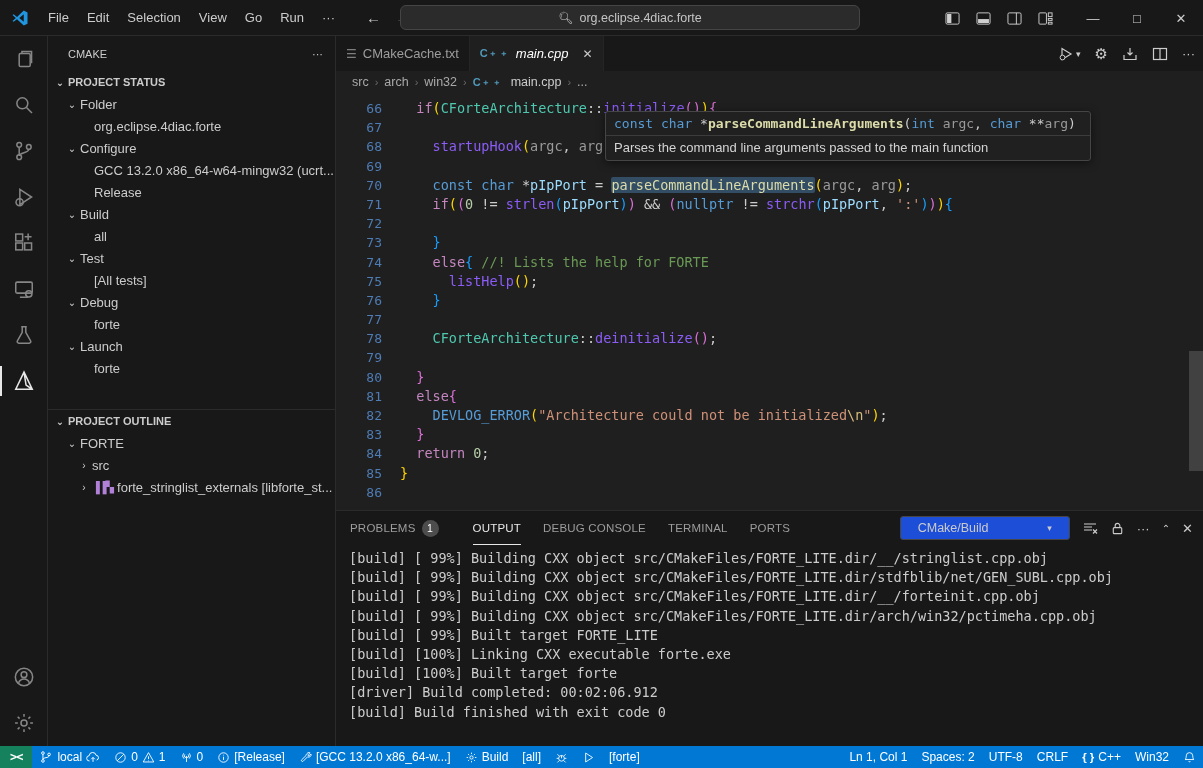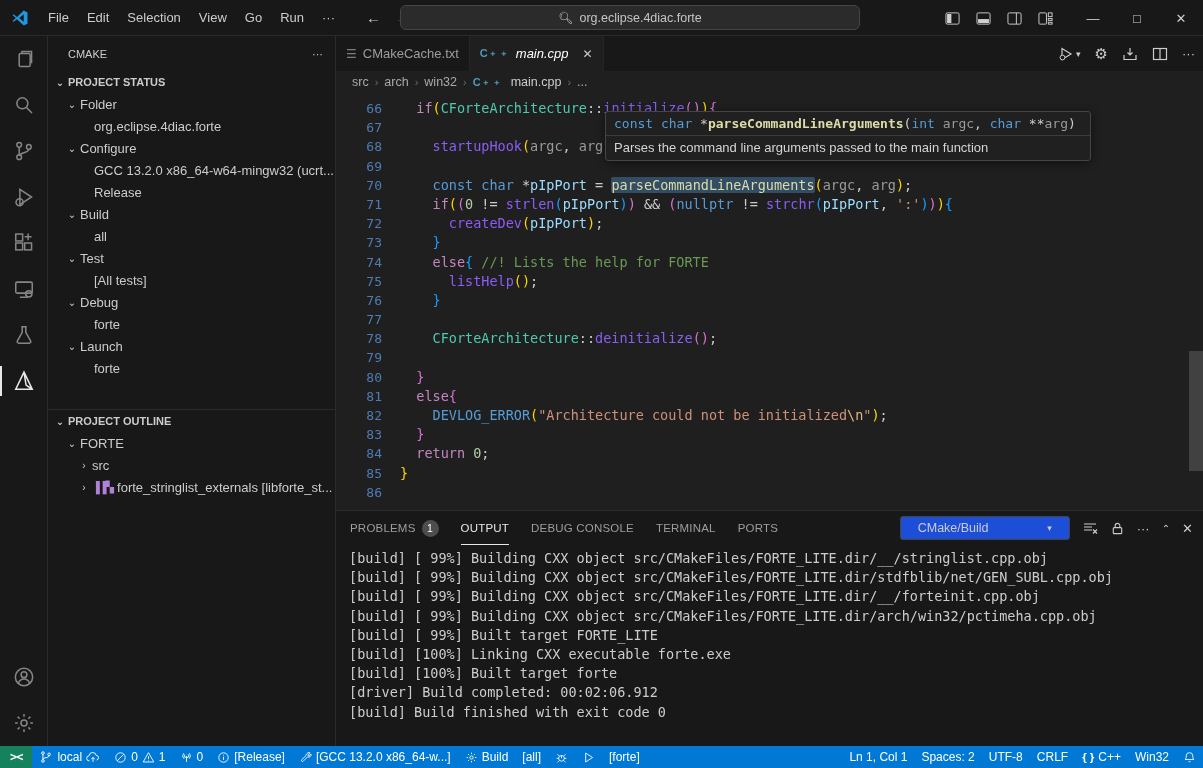--- a/index.html
+++ b/index.html
@@ -72,21 +72,21 @@
     background:#202020; border:1px solid #454545; border-radius:3px; z-index:5; box-shadow:0 2px 8px rgba(0,0,0,.5); }
   #hover-sig { padding:4px 8px; font-size:13px; white-space:pre; }
   #hover-desc { padding:4px 8px 5px 8px; border-top:1px solid #3c3c3c;
     font-family:"Liberation Sans","DejaVu Sans",sans-serif; font-size:13px; color:#d4d4d4; }
   #editor-scrollbar { position:absolute; right:0; top:258px; width:14px; height:120px; background:rgba(121,121,121,0.38); }
 
   
   #panel { height:236px; background:#181818; border-top:1px solid #2b2b2b; display:flex; flex-direction:column; }
   #panel-header { height:34px; display:flex; align-items:center; padding:0 8px 0 14px; position:relative; }
   .panel-tab { margin-right:22px; font-size:11.5px; color:#9d9d9d; height:34px; line-height:34px; display:flex; align-items:center; gap:6px; letter-spacing:.2px; }
-  .panel-tab.active { color:#e7e7e7; border-bottom:1px solid #e7e7e7; }
+  .panel-tab.active { color:#e7e7e7; border-bottom:1px solid #e7e7e7;margin-left:12px; }
   .badge { background:#4d4d4d; color:#ffffff; border-radius:9px; min-width:17px; height:17px; line-height:17px; text-align:center; font-size:10.5px; padding:0 2px; }
   .panel-right { position:absolute; right:10px; top:0; height:34px; display:flex; align-items:center; gap:12px; color:#cccccc; }
   #output-select { width:170px; height:24px; background:#1d4ed8; border:1px solid #454545; border-radius:3px;
     display:flex; align-items:center; padding:0 17px; font-size:12.5px; color:#cccccc; justify-content:space-between; }
   #panel-output { flex:1; overflow:hidden; padding:4px 0 0 13px; font-size:13.5px; color:#cccccc; }
   .out-line { height:19.2px; line-height:19.2px; white-space:pre; }
 
   
   #statusbar { height:22px; background:#0078d4; color:#ffffff; display:flex; align-items:center; font-size:12px; }
   .sb-item { display:flex; align-items:center; gap:4px; padding:0 7px; height:22px; white-space:nowrap; }
@@ -338,21 +338,21 @@
       </div>
 
     <div id="editor">
       <div id="code-lines">
           <div class="code-line"><div class="gutter">66</div><div class="line-content"><span class="c-op">  </span><span class="c-kw">if</span><span class="c-b1">(</span><span class="c-type">CForteArchitecture</span><span class="c-op">::</span><span class="c-fn">initialize</span><span class="c-b2">()</span><span class="c-b1">)</span><span class="c-b2">{</span></div></div>
           <div class="code-line"><div class="gutter">67</div><div class="line-content"></div></div>
           <div class="code-line"><div class="gutter">68</div><div class="line-content"><span class="c-op">    </span><span class="c-fn">startupHook</span><span class="c-b1">(</span><span class="c-dim">argc</span><span class="c-op">, </span><span class="c-dim">arg</span><span class="c-b1">)</span><span class="c-op">;</span></div></div>
           <div class="code-line"><div class="gutter">69</div><div class="line-content"></div></div>
           <div class="code-line"><div class="gutter">70</div><div class="line-content"><span class="c-op">    </span><span class="c-kwb">const</span><span class="c-op"> </span><span class="c-kwb">char</span><span class="c-op"> *</span><span class="c-var">pIpPort</span><span class="c-op"> = </span><span class="c-hl">parseCommandLineArguments</span><span class="c-b1">(</span><span class="c-dim">argc</span><span class="c-op">, </span><span class="c-dim">arg</span><span class="c-b1">)</span><span class="c-op">;</span></div></div>
           <div class="code-line"><div class="gutter">71</div><div class="line-content"><span class="c-op">    </span><span class="c-kw">if</span><span class="c-b1">(</span><span class="c-b2">(</span><span class="c-num">0</span><span class="c-op"> != </span><span class="c-fn">strlen</span><span class="c-b3">(</span><span class="c-var">pIpPort</span><span class="c-b3">)</span><span class="c-b2">)</span><span class="c-op"> &amp;&amp; </span><span class="c-b2">(</span><span class="c-kwb">nullptr</span><span class="c-op"> != </span><span class="c-fn">strchr</span><span class="c-b3">(</span><span class="c-var">pIpPort</span><span class="c-op">, </span><span class="c-str">':'</span><span class="c-b3">)</span><span class="c-b2">)</span><span class="c-b1">)</span><span class="c-b3">{</span></div></div>
-          <div class="code-line"><div class="gutter">72</div><div class="line-content"><span class="c-op">      </span><span class="c-fn">createDev</span><span class="c-b1">(</span><span class="c-var">pIpPort</span><span class="c-b1">)</span><span class="c-op">;</span></div></div>
+          <div class="code-line"><div class="gutter">72</div></div>
           <div class="code-line"><div class="gutter">73</div><div class="line-content"><span class="c-op">    </span><span class="c-b3">}</span></div></div>
           <div class="code-line"><div class="gutter">74</div><div class="line-content"><span class="c-op">    </span><span class="c-kw">else</span><span class="c-b3">{</span><span class="c-cmt"> //! Lists the help for FORTE</span></div></div>
           <div class="code-line"><div class="gutter">75</div><div class="line-content"><span class="c-op">      </span><span class="c-fn">listHelp</span><span class="c-b1">()</span><span class="c-op">;</span></div></div>
           <div class="code-line"><div class="gutter">76</div><div class="line-content"><span class="c-op">    </span><span class="c-b3">}</span></div></div>
           <div class="code-line"><div class="gutter">77</div><div class="line-content"></div></div>
           <div class="code-line"><div class="gutter">78</div><div class="line-content"><span class="c-op">    </span><span class="c-type">CForteArchitecture</span><span class="c-op">::</span><span class="c-fn">deinitialize</span><span class="c-b2">()</span><span class="c-op">;</span></div></div>
           <div class="code-line"><div class="gutter">79</div><div class="line-content"></div></div>
           <div class="code-line"><div class="gutter">80</div><div class="line-content"><span class="c-op">  </span><span class="c-b2">}</span></div></div>
           <div class="code-line"><div class="gutter">81</div><div class="line-content"><span class="c-op">  </span><span class="c-kw">else</span><span class="c-b2">{</span></div></div>
           <div class="code-line"><div class="gutter">82</div><div class="line-content"><span class="c-op">    </span><span class="c-kwb">DEVLOG_ERROR</span><span class="c-b1">(</span><span class="c-str">"Architecture could not be initialized</span><span class="c-esc">\n</span><span class="c-str">"</span><span class="c-b1">)</span><span class="c-op">;</span></div></div>

